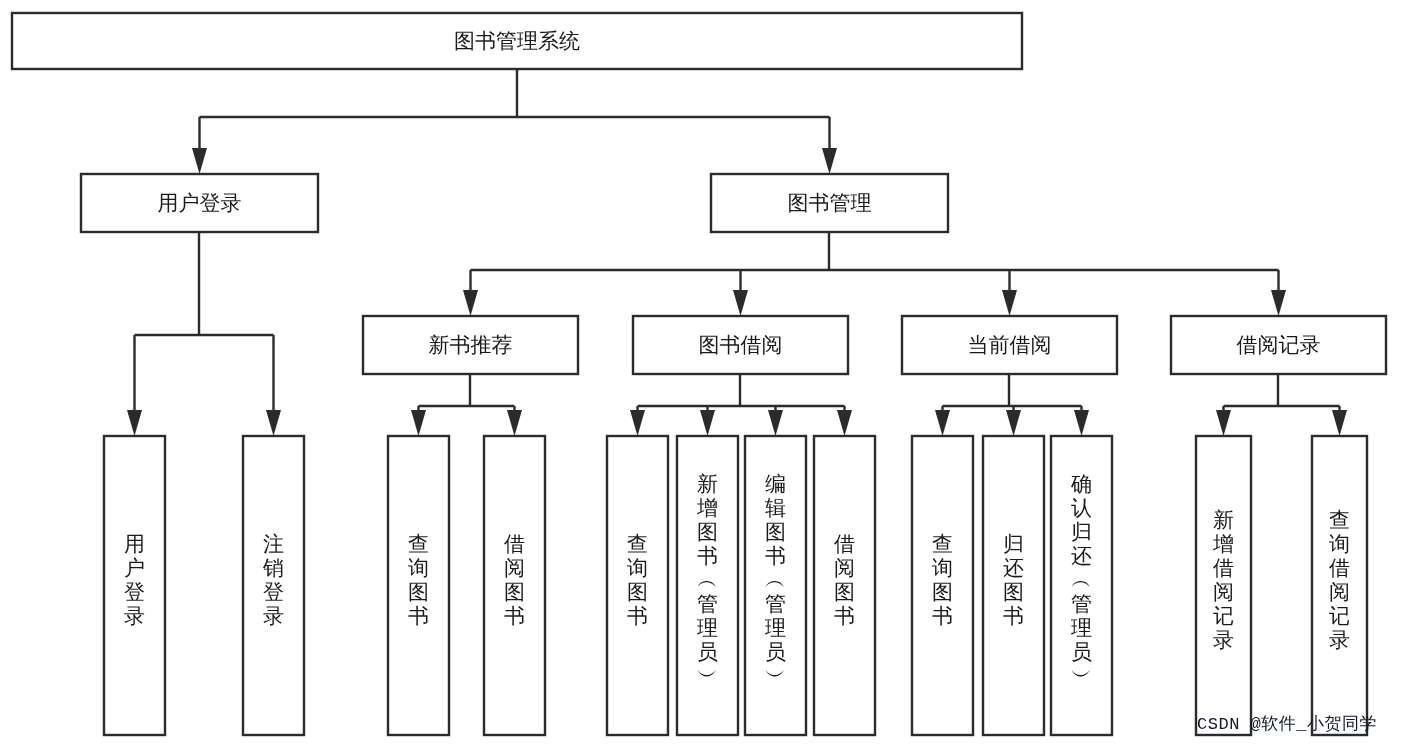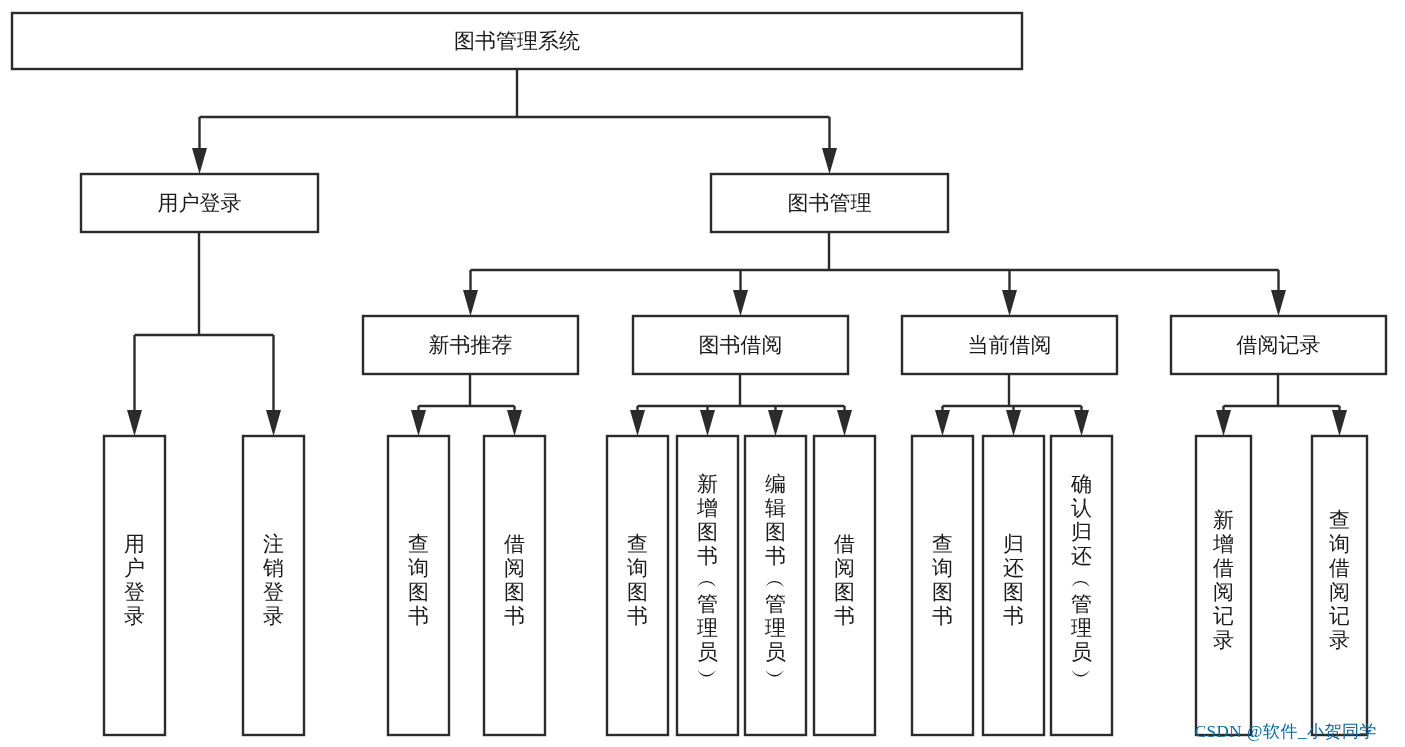--- a/index.html
+++ b/index.html
@@ -58,24 +58,24 @@
     text-anchor: middle;
   }
   .vchar {
     font-family: "Liberation Sans", "DejaVu Sans", sans-serif;
     font-size: 21px;
     fill: #1a1a1a;
   }
   .watermark {
     position: absolute;
     right: 8px;
-    bottom: 4px;
-    font-family: Liberation Serif, serif;
+    bottom: 12px;
+    font-family: Liberation Mono, monospace;
     font-size: 17px;
-    color: #0369a1;
+    color: #0f172a;
     letter-spacing: 0.5px;
     white-space: nowrap;
     user-select: none;
   }
 </style>
 </head>
 <body>
 
 <div id="diagram-root">
   <svg class="diagram-canvas" viewBox="0 0 1405 747" xmlns="http://www.w3.org/2000/svg">

